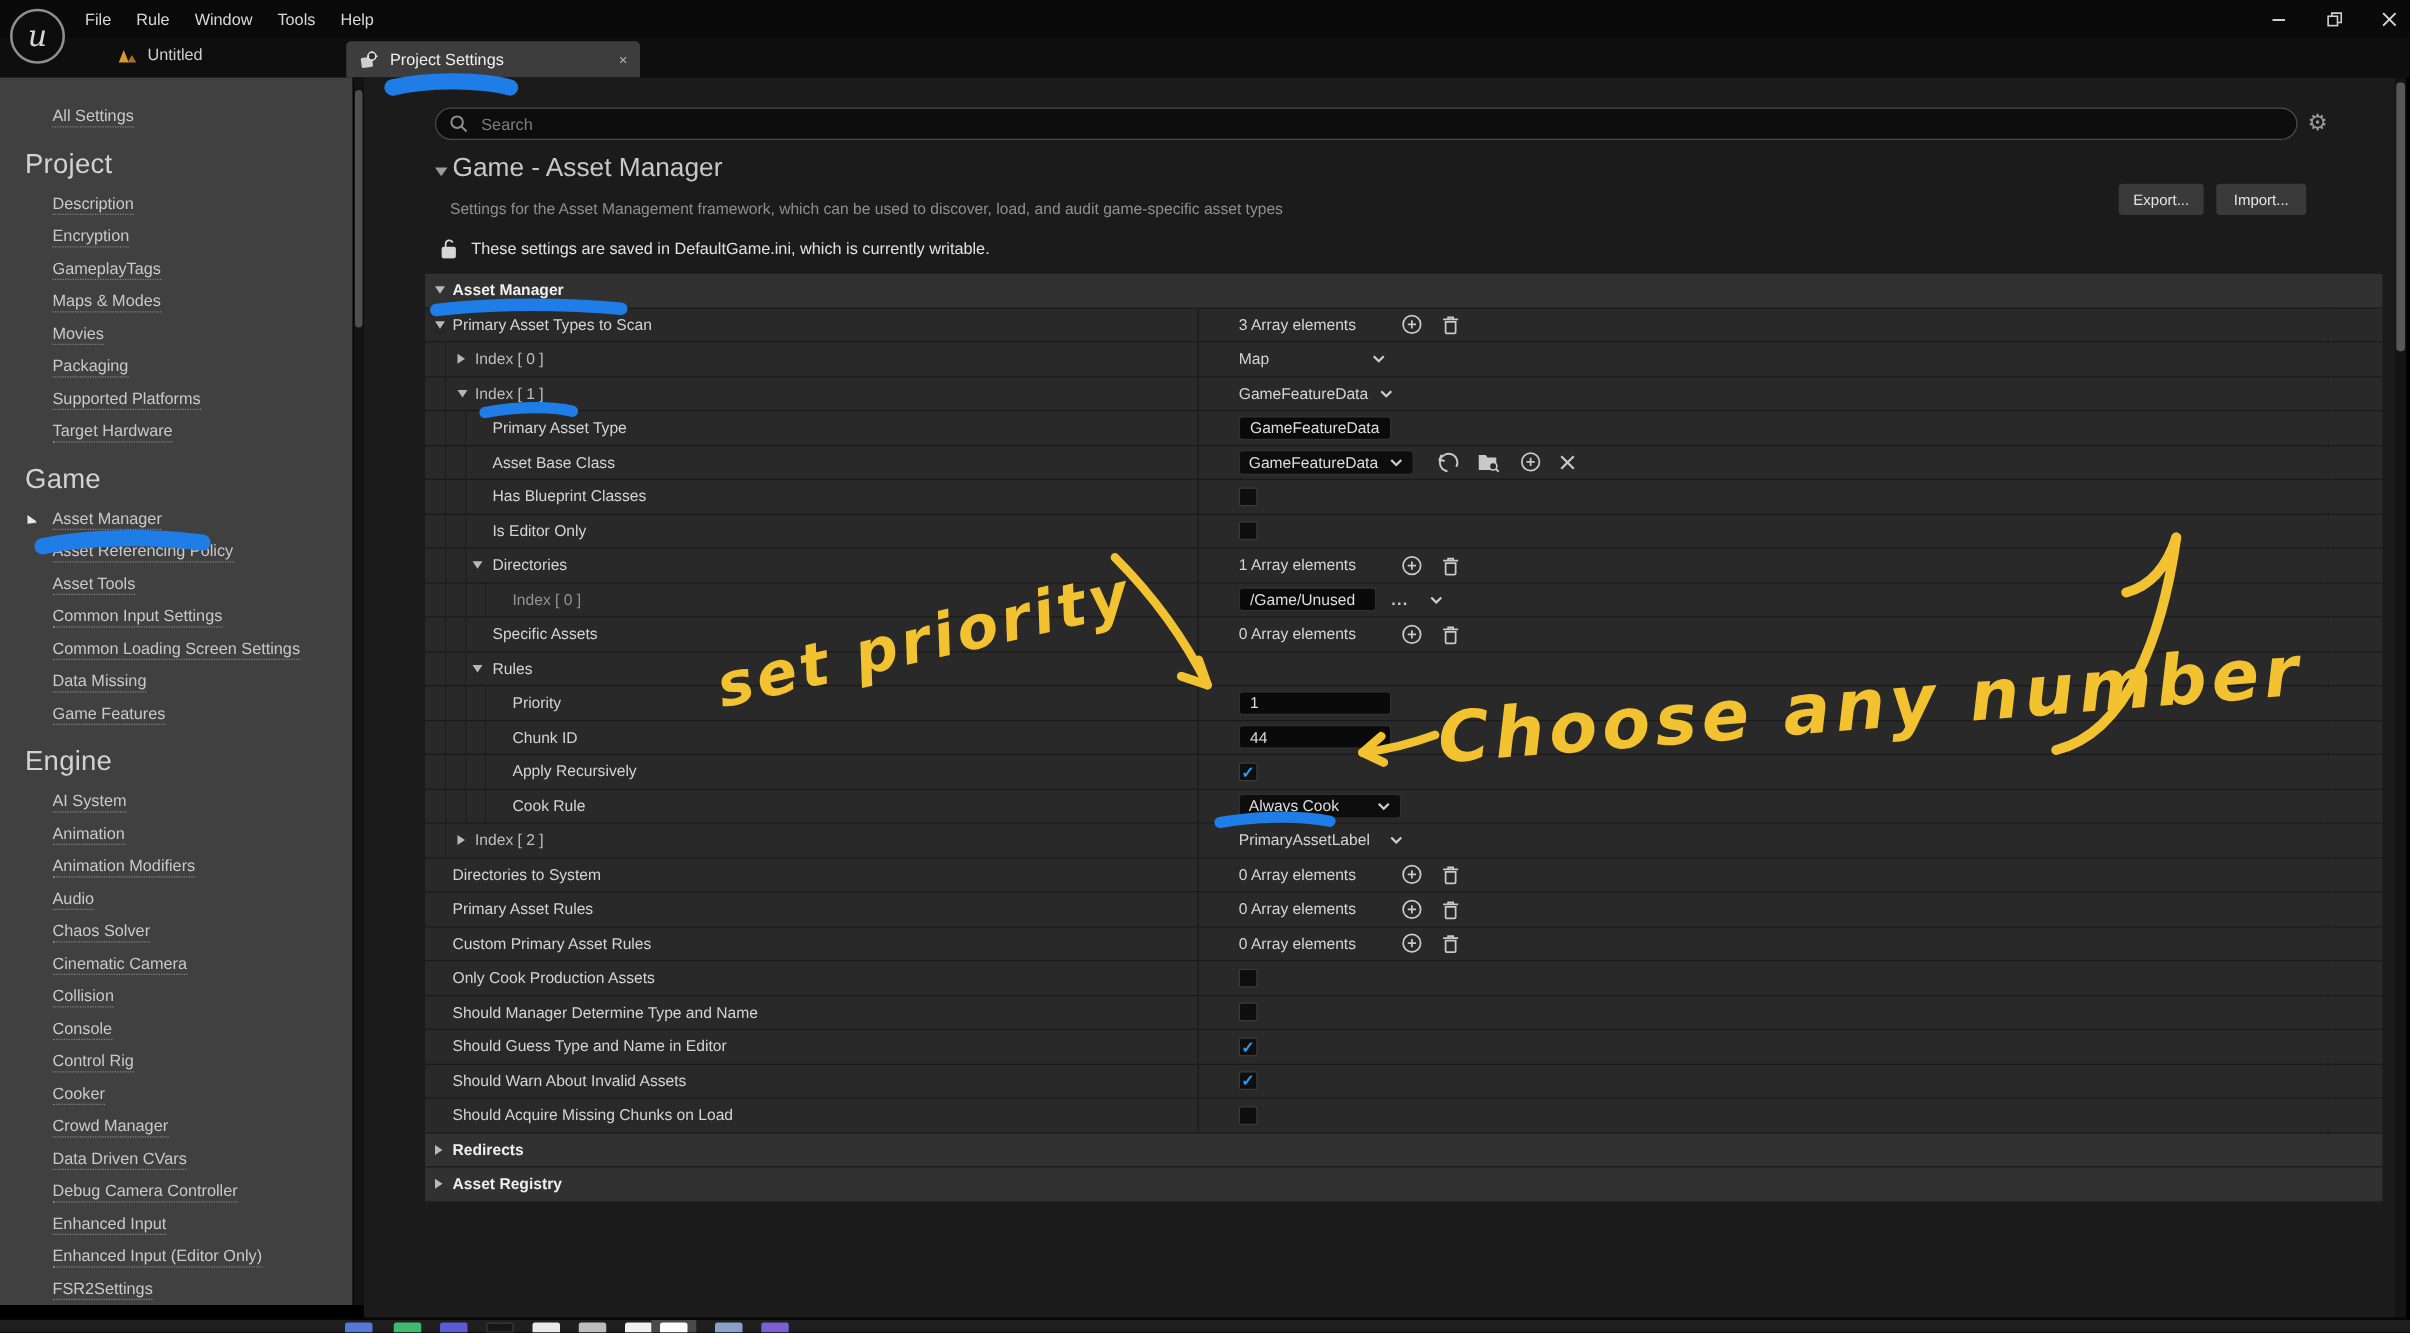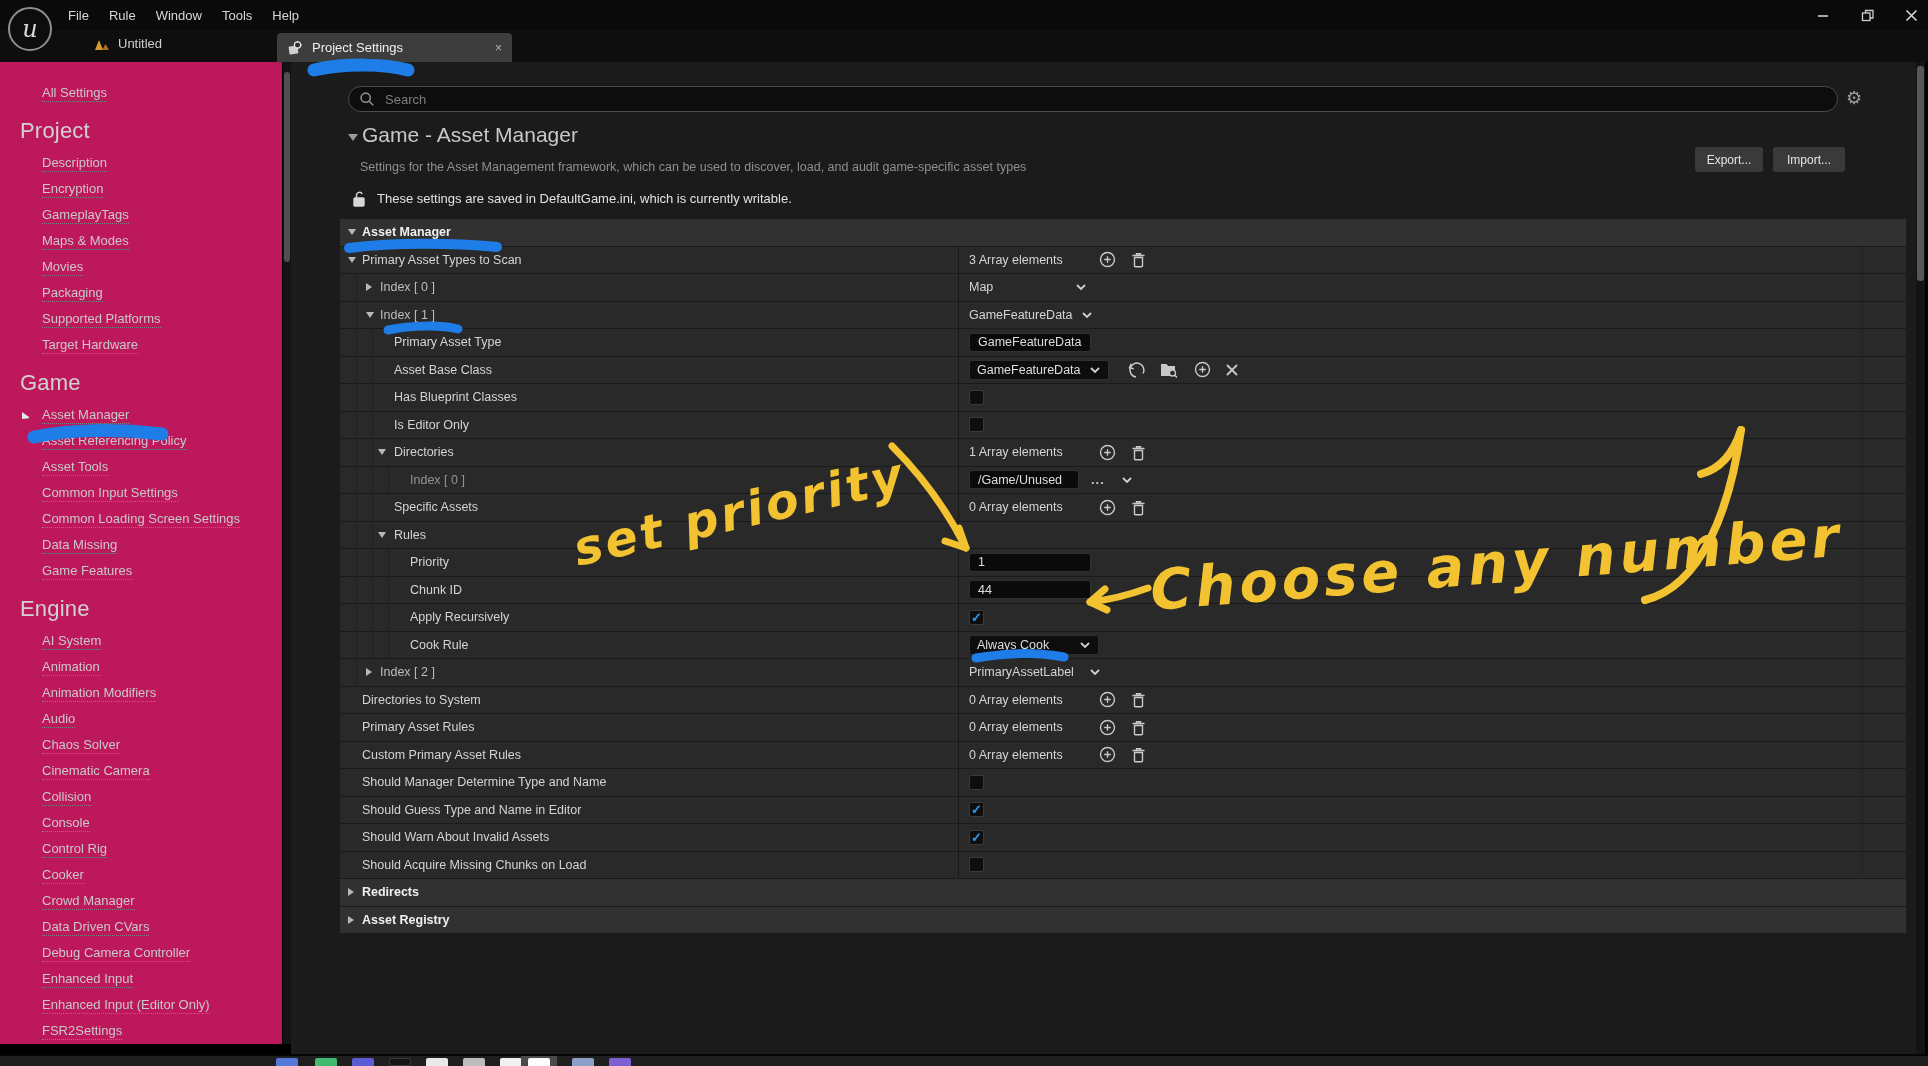--- a/index.html
+++ b/index.html
@@ -15,21 +15,21 @@
   .menu-item{font-size:13px;color:#d8d8d8;padding:4px 4px;cursor:default;}
   #winctl{right:10px;top:0;height:30px;display:flex;align-items:center;gap:30px;color:#cfcfcf;}
   .ctl{width:14px;height:14px;display:flex;align-items:center;justify-content:center;}
   
   #tabstrip{left:0;top:30px;width:1928px;height:32px;background:#0e0e0e;}
   #asset-tab{left:94px;top:36px;display:flex;align-items:flex-end;gap:8px;font-size:13px;color:#cfcfcf;}
   #ps-tab{left:277px;top:33px;width:215px;height:29px;background:#3d3d3d;border-radius:4px 4px 0 0;
           display:flex;align-items:center;padding:0 10px;gap:9px;font-size:13px;color:#efefef;}
   #ps-tab .close{margin-left:auto;color:#b5b5b5;font-size:12px;}
   
-  #sidebar{left:0;top:62px;width:282px;height:982px;background:#be185d;overflow:hidden;}
+  #sidebar{left:0;top:62px;width:282px;height:982px;background:#404040;overflow:hidden;}
   #sidebar .pad{padding-top:18px;}
   .side-link{height:26px;display:flex;align-items:center;padding-left:42px;font-size:13px;color:#c9c9c9;}
   .side-link span{border-bottom:1px dotted #808080;padding-bottom:1px;cursor:pointer;}
   .side-head{height:38px;margin-top:6px;display:flex;align-items:center;padding-left:20px;
              font-size:22px;color:#d2d2d2;letter-spacing:.2px;}
   .tri-right-w{width:0;height:0;border-left:7px solid #e8e8e8;border-top:5px solid transparent;
                border-bottom:5px solid transparent;position:absolute;left:22px;}
   #sb-scroll{left:283px;top:62px;width:8px;height:982px;background:#131313;}
   #sb-thumb{left:284px;top:72px;width:6px;height:190px;background:#4f4f4f;border-radius:3px;}
   
@@ -60,21 +60,21 @@
   .l2 .lab{padding-left:40px;color:#bdbdbd;}
   .l3 .lab{padding-left:54px;}
   .l4 .lab{padding-left:70px;}
   .muted .lab{color:#949494;}
   .exp{position:absolute;width:0;height:0;}
   .exp.down{border-top:6px solid #b8b8b8;border-left:4.5px solid transparent;border-right:4.5px solid transparent;}
   .exp.right{border-left:6px solid #b8b8b8;border-top:4.5px solid transparent;border-bottom:4.5px solid transparent;}
   .e1{left:8px;} .e2{left:26px;} .e3{left:38px;}
   .g{position:absolute;top:0;bottom:0;width:1px;background:#1f1f1f;}
   .val{position:absolute;left:618px;right:0;top:0;bottom:0;border-left:1px solid #191919;
-       display:flex;align-items:center;padding-left:10px;gap:8px;}
+       display:flex;align-items:center;padding-left:32px;gap:8px;}
   .field{height:19px;background:#0a0a0a;border:1px solid #303030;border-radius:3px;color:#dedede;
          font-size:12.5px;font-family:"Liberation Sans",sans-serif;padding:0 8px;box-sizing:border-box;outline:none;}
   .combo{height:20px;min-width:130px;background:#0d0d0d;border:1px solid #303030;border-radius:3px;
          display:flex;align-items:center;justify-content:space-between;padding:0 7px;box-sizing:border-box;
          font-size:12.5px;color:#dedede;gap:8px;}
   .bare{display:flex;align-items:center;gap:8px;}
   .bare .txt{min-width:98px;}
   .chev{width:12px;height:12px;flex:none;}
   .icons{display:flex;align-items:center;gap:15px;margin-left:28px;}
   .vicons{display:flex;align-items:center;gap:14px;margin-left:10px;}
@@ -540,20 +540,26 @@
             <circle cx="8.5" cy="8.5" r="7"></circle>
             <path d="M8.5 5.2v6.6M5.2 8.5h6.6"></path>
           </svg>
         <svg class="icon" width="15" height="17" fill="none" stroke="#c9c9c9" stroke-width="1.4">
             <path d="M1.5 4.5h12M5.5 4.5V2.8h4v1.7M3.5 6.5h8v8.2a1 1 0 0 1-1 1h-6a1 1 0 0 1-1-1z"></path>
           </svg>
       </span>
     </div>
   </div>
 
+  <div class="srow">
+    <span class="lab">Only Cook Production Assets</span>
+    <div class="val">
+        <span class="cb"></span>
+      </div>
+  </div>
 
   <div class="srow">
     <span class="lab">Should Manager Determine Type and Name</span>
     <div class="val">
         <span class="cb"></span>
       </div>
   </div>
 
   <div class="srow">
     <span class="lab">Should Guess Type and Name in Editor</span>

